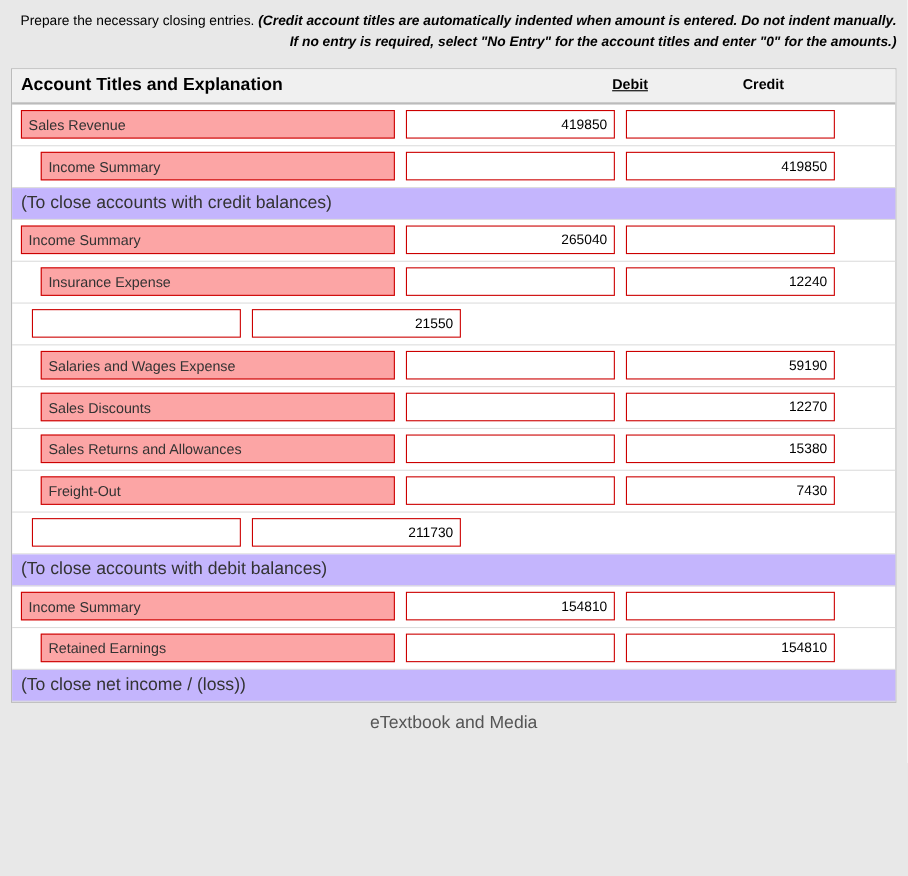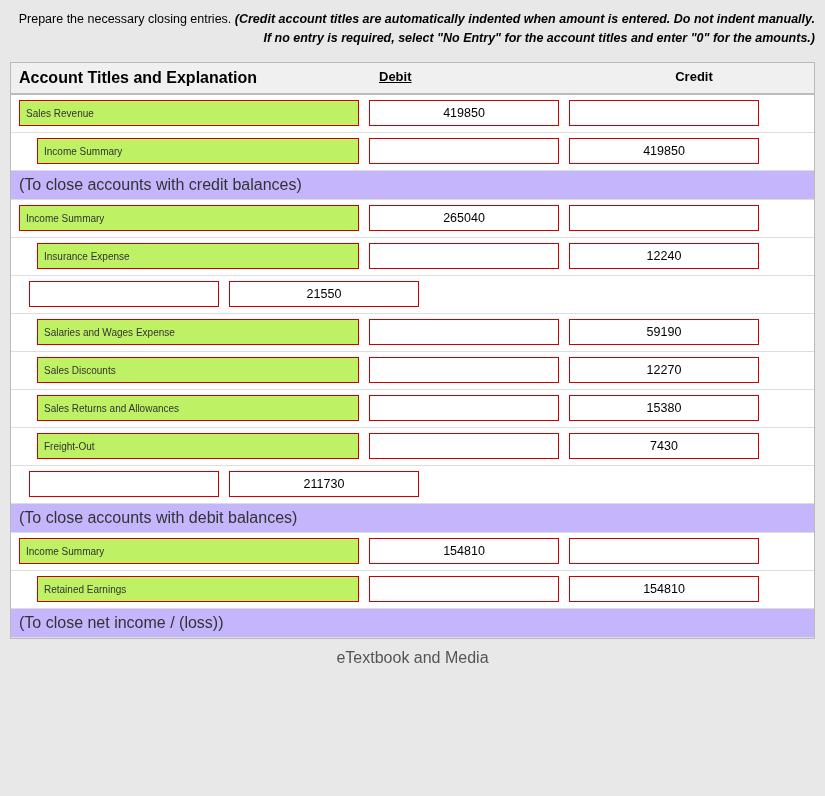--- a/index.html
+++ b/index.html
@@ -27,21 +27,21 @@
       width: 100%;
     }
     .table-header {
       display: flex;
       background: #f0f0f0;
       border-bottom: 2px solid #bbb;
       padding: 6px 8px;
       font-weight: bold;
     }
     .col-title { flex: 0 0 360px; font-size: 16px; }
-    .col-debit { flex: 0 0 210px; text-align: left; font-size: 13px; text-decoration: underline; }
+    .col-debit { flex: 0 0 210px; text-align: right; font-size: 13px; text-decoration: underline; }
     .col-credit { flex: 0 0 210px; text-align: center; font-size: 13px; }
 
     .table-row {
       display: flex;
       align-items: center;
       padding: 4px 8px;
       border-bottom: 1px solid #ddd;
       min-height: 38px;
     }
     .table-row.note-row {
@@ -51,37 +51,37 @@
       color: #333;
       min-height: 28px;
     }
     .table-row.note-row .col-title {
       flex: 1;
     }
     .account-input {
       flex: 0 0 340px;
       height: 26px;
       border: 1px solid #c00;
-      background: #bef264;
+      background: #fca5a5;
       padding: 2px 6px;
-      font-size: 10px;
+      font-size: 13px;
       color: #333;
     }
     .account-input.indented {
       margin-left: 18px;
       flex: 0 0 322px;
     }
     .amount-input {
       flex: 0 0 190px;
       height: 26px;
       border: 1px solid #c00;
       background: #fff;
       padding: 2px 6px;
       font-size: 12.5px;
-      text-align: center;
+      text-align: right;
       color: #333;
     }
     .amount-input.has-value {
       color: #000;
     }
     .spacer { flex: 0 0 10px; }
 
     .footer-link {
       font-size: 16px;
       color: #555;

